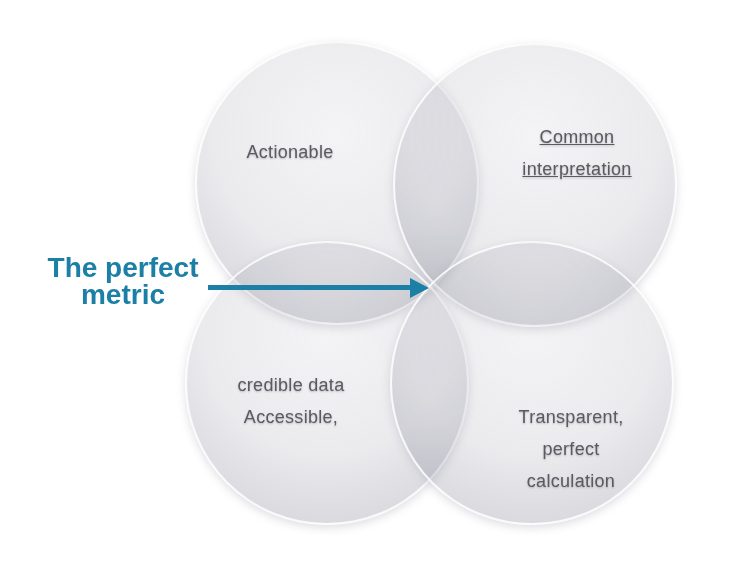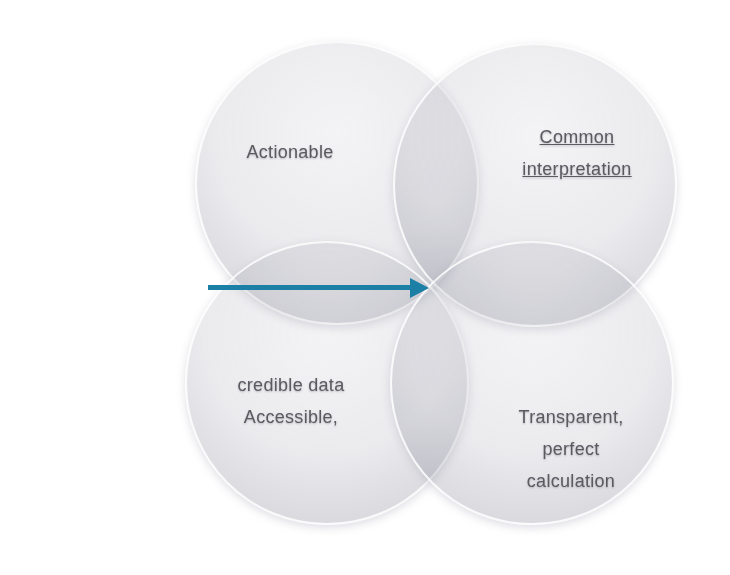--- a/index.html
+++ b/index.html
@@ -103,17 +103,21 @@
     <div>credible data</div>
     <div>Accessible,</div>
   </div>
 
   <div class="vlabel l-transparent">
     <div>Transparent,</div>
     <div>perfect</div>
     <div>calculation</div>
   </div>
 
+  <div class="callout">
+    <div>The perfect</div>
+    <div>metric</div>
+  </div>
 
   <div class="arrow-line"></div>
   <div class="arrow-head"></div>
 
 </div>
 
 </body></html>

